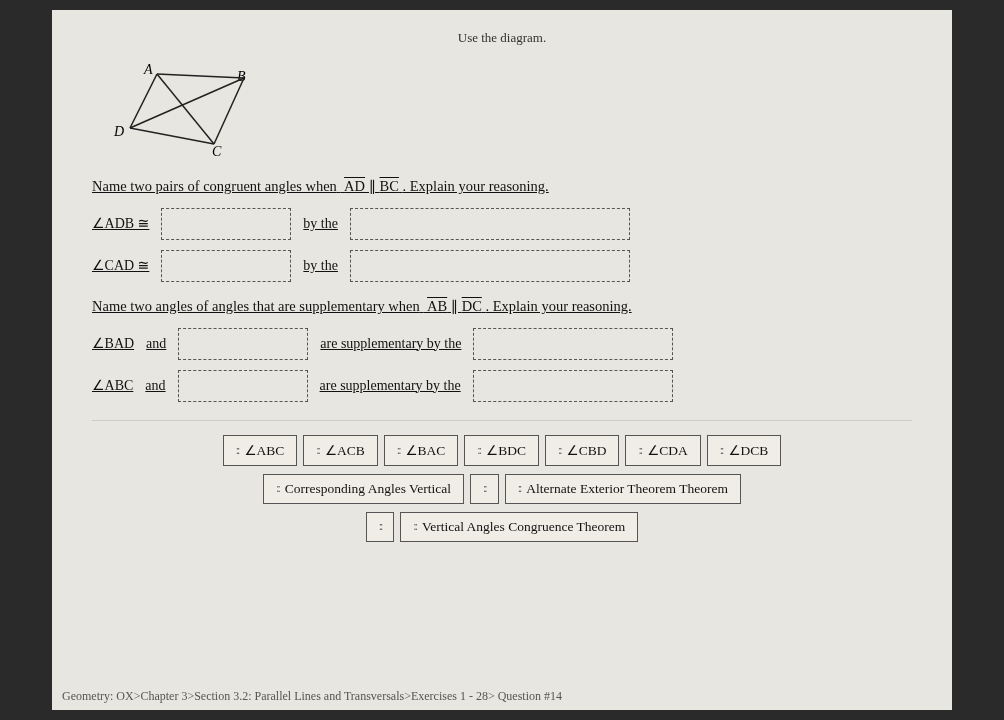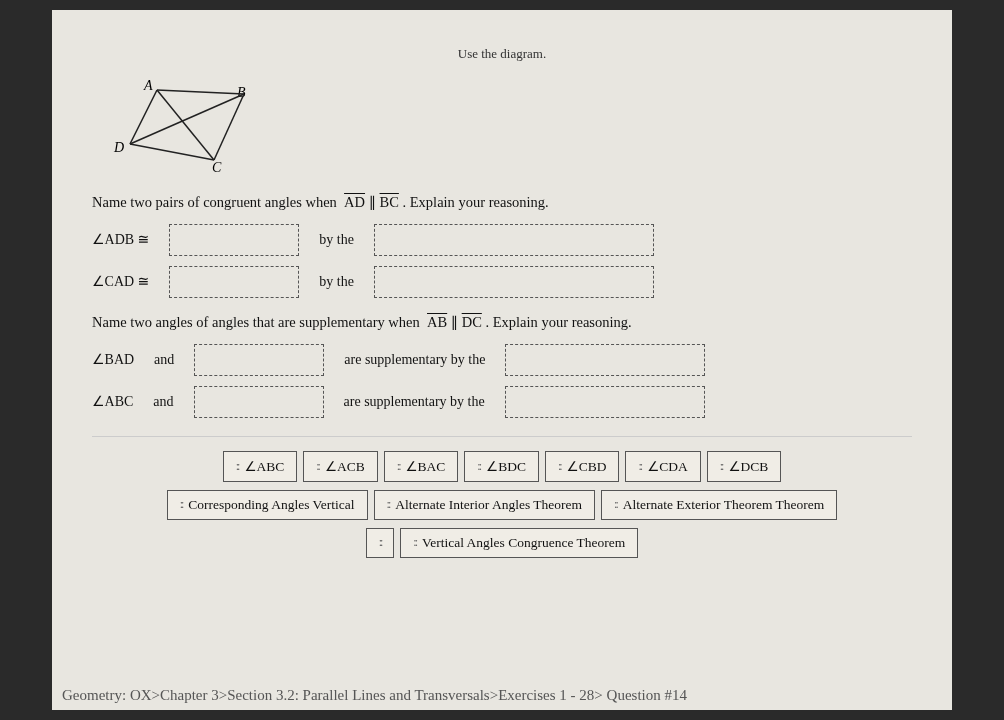--- a/index.html
+++ b/index.html
@@ -9,57 +9,58 @@
       justify-content: center;
       align-items: flex-start;
       min-height: 100vh;
       padding: 10px;
       font-family: 'Times New Roman', Times, serif;
     }
     .page {
       background: #e8e6e0;
       width: 900px;
       min-height: 700px;
-      padding: 36px 40px 20px 40px;
+      padding: 20px 40px 20px 40px;
       position: relative;
       font-size: 15px;
       color: #111;
     }
     .header-title {
       text-align: center;
       font-size: 13px;
       margin-bottom: 10px;
       color: #333;
     }
     
     .diagram-container {
       position: relative;
       width: 200px;
       height: 110px;
       margin-bottom: 10px;
     }
     
     .question-block {
       margin-bottom: 14px;
+      text-decoration: underline;
     }
     .question-text {
       font-size: 14.5px;
       margin-bottom: 10px;
       line-height: 1.5;
     }
     .overline {
       text-decoration: overline;
       font-style: normal;
     }
     .answer-row {
       display: flex;
       align-items: center;
       margin-bottom: 10px;
       flex-wrap: wrap;
-      gap: 20px;
+      gap: 12px;
     }
     .answer-label {
       font-size: 14px;
       white-space: nowrap;
     }
     .dashed-box {
       border: 1.5px dashed #555;
       min-width: 130px;
       height: 32px;
       display: inline-block;
@@ -105,21 +106,21 @@
     }
     .tile-drag-icon {
       color: #666;
       font-size: 12px;
       letter-spacing: -2px;
     }
     .footer-text {
       position: absolute;
       bottom: 6px;
       left: 10px;
-      font-size: 15px;
+      font-size: 12px;
       color: #555;
     }
   </style>
 </head>
 <body>
 
 <div class="page">
 
   <div class="header-title">Use the diagram.</div>
 
@@ -224,21 +225,20 @@
       </div>
     </div>
 
     <div class="tiles-row">
       <div class="tile">
         <span class="tile-drag-icon">::</span>
         <span>Corresponding Angles Vertical</span>
       </div>
       <div class="tile">
         <span class="tile-drag-icon">::</span>
-        <span>Alternate Interior Angles Theorem</span>
       </div>
       <div class="tile">
         <span class="tile-drag-icon">::</span>
         <span>Alternate Exterior Theorem Theorem</span>
       </div>
     </div>
 
     <div class="tiles-row">
       <div class="tile">
         <span class="tile-drag-icon">::</span>

